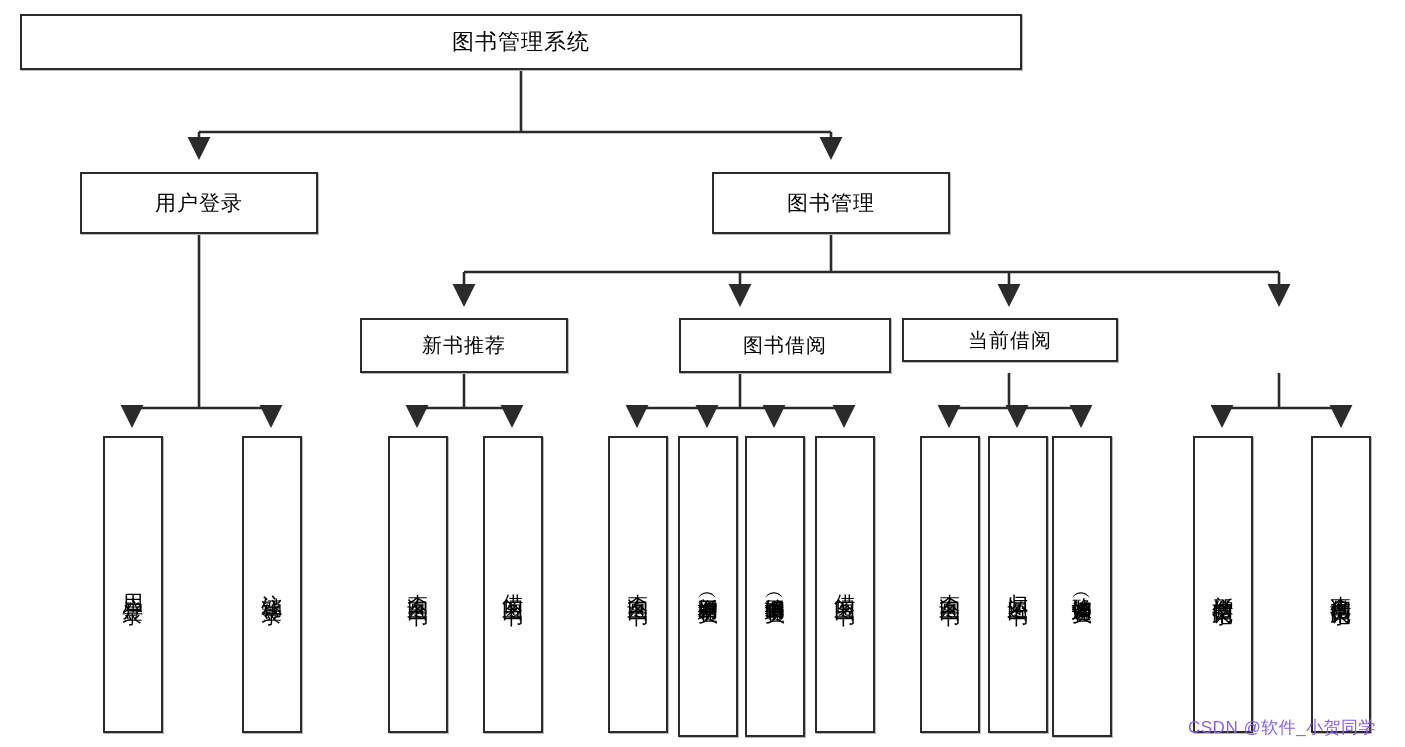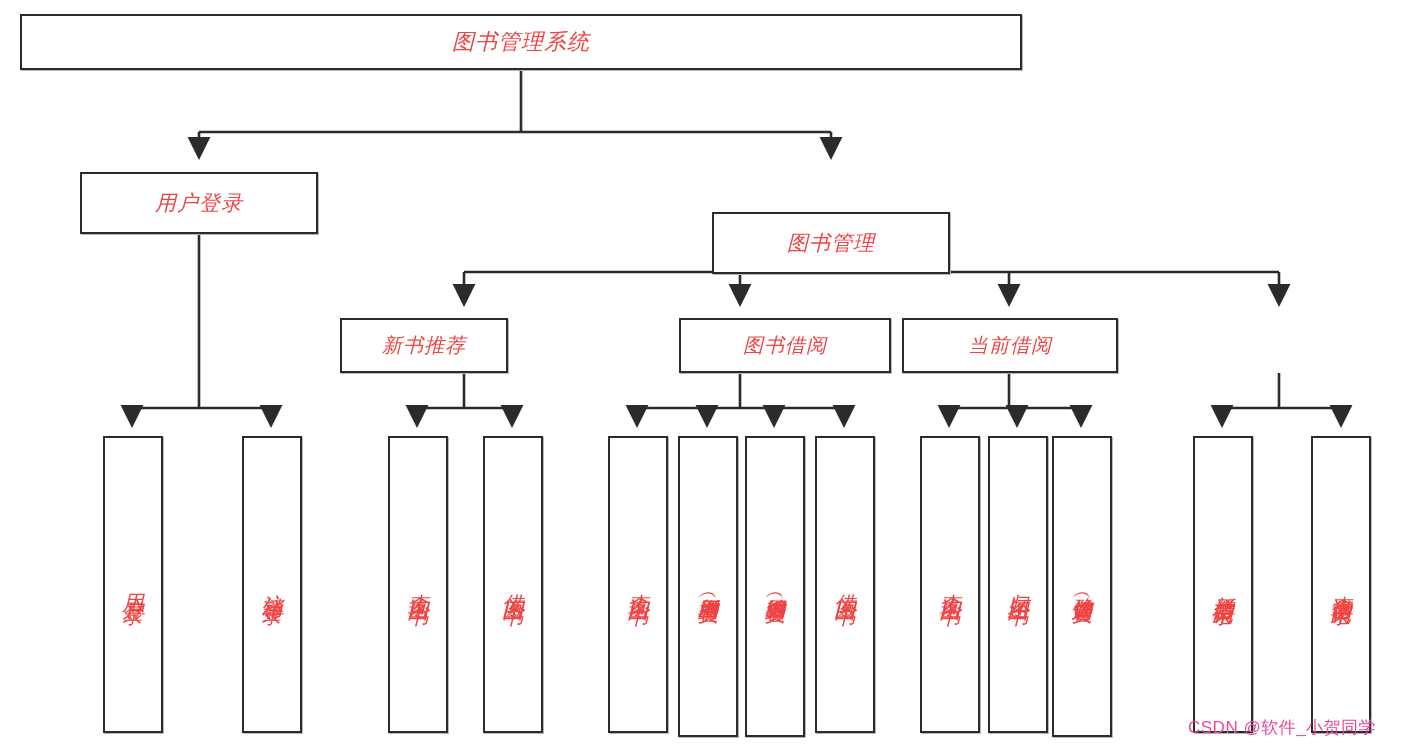--- a/index.html
+++ b/index.html
@@ -18,49 +18,48 @@
   svg.wires {
     position: absolute;
     left: 0; top: 0;
     width: 1405px; height: 747px;
     pointer-events: none;
   }
   .node {
     position: absolute;
     border: 2px solid #2b2b2b;
     background: #ffffff;
-    color: #ef4444;
+    color: #000000;
     display: flex;
     align-items: center;
     justify-content: center;
     font-size: 21px;
     letter-spacing: 1px;
     box-shadow: 1px 1px 0 0 #b8b8b8;
-    font-style: italic;
   }
   .node.root       { font-size: 22px; }
   .node.level2     { font-size: 21px; }
   .node.level3     { font-size: 20px; }
   .node.leaf {
     writing-mode: vertical-rl;
     text-orientation: upright;
     font-size: 21px;
     line-height: 1.22;
     letter-spacing: 4px;
     padding-top: 6px;
     padding-bottom: 6px;
     align-items: center;
     justify-content: center;
     text-align: center;
     white-space: nowrap;
   }
   .watermark {
     position: absolute;
     font-size: 17px;
-    color: #ec4899;
+    color: #8b5cf6;
     white-space: nowrap;
     letter-spacing: 0.5px;
   }
 </style>
 </head>
 <body>
 
 <div id="canvas">
 
   <svg class="wires" viewBox="0 0 1405 747" xmlns="http://www.w3.org/2000/svg">
@@ -109,25 +108,25 @@
       <path d="M 1279 373 L 1279 408"></path>
       <path d="M 1222 408 L 1341 408"></path>
       <path d="M 1222 408 L 1222 424" marker-end="url(#arrow)"></path>
       <path d="M 1341 408 L 1341 424" marker-end="url(#arrow)"></path>
     </g>
   </svg>
 
   <div class="node root" style="left:20px; top:14px; width:1002px; height:56px;">图书管理系统</div>
 
   <div class="node level2" style="left:80px; top:172px; width:238px; height:62px;">用户登录</div>
-  <div class="node level2" style="left:712px; top:172px; width:238px; height:62px;margin-top:40px;">图书管理</div>
+  <div class="node level2" style="left:712px; top:172px; width:238px; height:62px;">图书管理</div>
 
-  <div class="node level3" style="left:340px; top:318px; width:168px; height:55px;">新书推荐</div>
+  <div class="node level3" style="left:360px; top:318px; width:208px; height:55px;">新书推荐</div>
   <div class="node level3" style="left:634px; top:318px; width:212px; height:55px;margin-left:45px;">图书借阅</div>
-  <div class="node level3" style="left:902px; top:318px; width:216px; height:55px;">当前借阅</div>
+  <div class="node level3" style="left:902px; top:318px; width:216px; height:44px;">当前借阅</div>
 
   <div class="node leaf" style="left:103px; top:436px; width:60px; height:297px;">用户登录</div>
   <div class="node leaf" style="left:242px; top:436px; width:60px; height:297px;">注销登录</div>
 
   <div class="node leaf" style="left:388px; top:436px; width:60px; height:297px;">查询图书</div>
   <div class="node leaf" style="left:483px; top:436px; width:60px; height:297px;">借阅图书</div>
 
   <div class="node leaf" style="left:608px; top:436px; width:60px; height:297px;">查询图书</div>
   <div class="node leaf" style="left:678px; top:436px; width:60px; height:301px; font-size:20px; letter-spacing:1px;">新增图书（管理员）</div>
   <div class="node leaf" style="left:745px; top:436px; width:60px; height:301px; font-size:20px; letter-spacing:1px;">编辑图书（管理员）</div>

